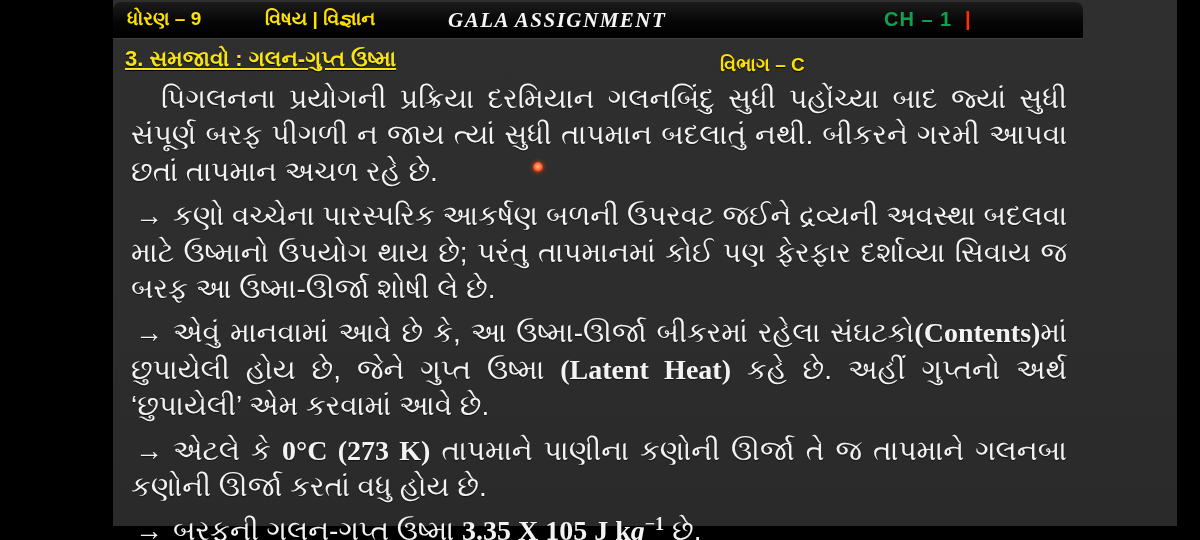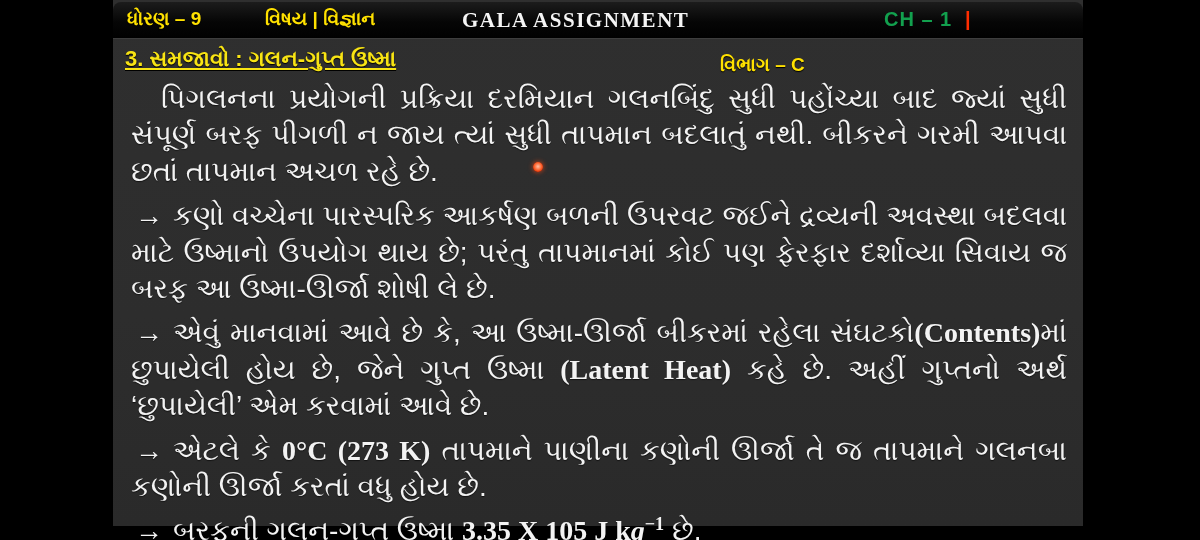--- a/index.html
+++ b/index.html
@@ -6,21 +6,21 @@
   body {
     width: 1200px; height: 540px;
     background: #000;
     position: relative;
     overflow: hidden;
     font-family: "Liberation Sans", sans-serif;
   }
   .slide {
     position: absolute;
     left: 113px; top: 0;
-    width: 970px; height: 526px;
+    width: 1064px; height: 526px;
     background: linear-gradient(180deg, #2f2f2f 0%, #2d2d2d 60%, #2a2a2a 100%);
   }
   
   .header {
     position: absolute;
     left: 0; top: 2px;
     width: 970px; height: 36px;
     background: linear-gradient(180deg, #1c1c1c 0%, #060606 55%, #000 100%);
     border-bottom: 1px solid #3d3d3d;
     border-radius: 8px 8px 0 0;
@@ -47,21 +47,21 @@
     font-size: 20px;
     letter-spacing: 1px;
   }
   .hdr-cursor {
     color: #ff2d00;
     font-weight: bold;
     font-size: 20px;
   }
   .pos-standard { left: 14px; }
   .pos-subject  { left: 152px; }
-  .pos-title    { left: 349px; }
+  .pos-title    { left: 335px; font-style: italic; }
   .pos-section  { left: 607px; margin-top: 46px; }
   .pos-chapter  { left: 771px; }
   .pos-cursor   { left: 852px; top: 5px; }
   
   .content {
     position: absolute;
     left: 10px; top: 46px;
     width: 952px;
     color: #f3f3f3;
   }

